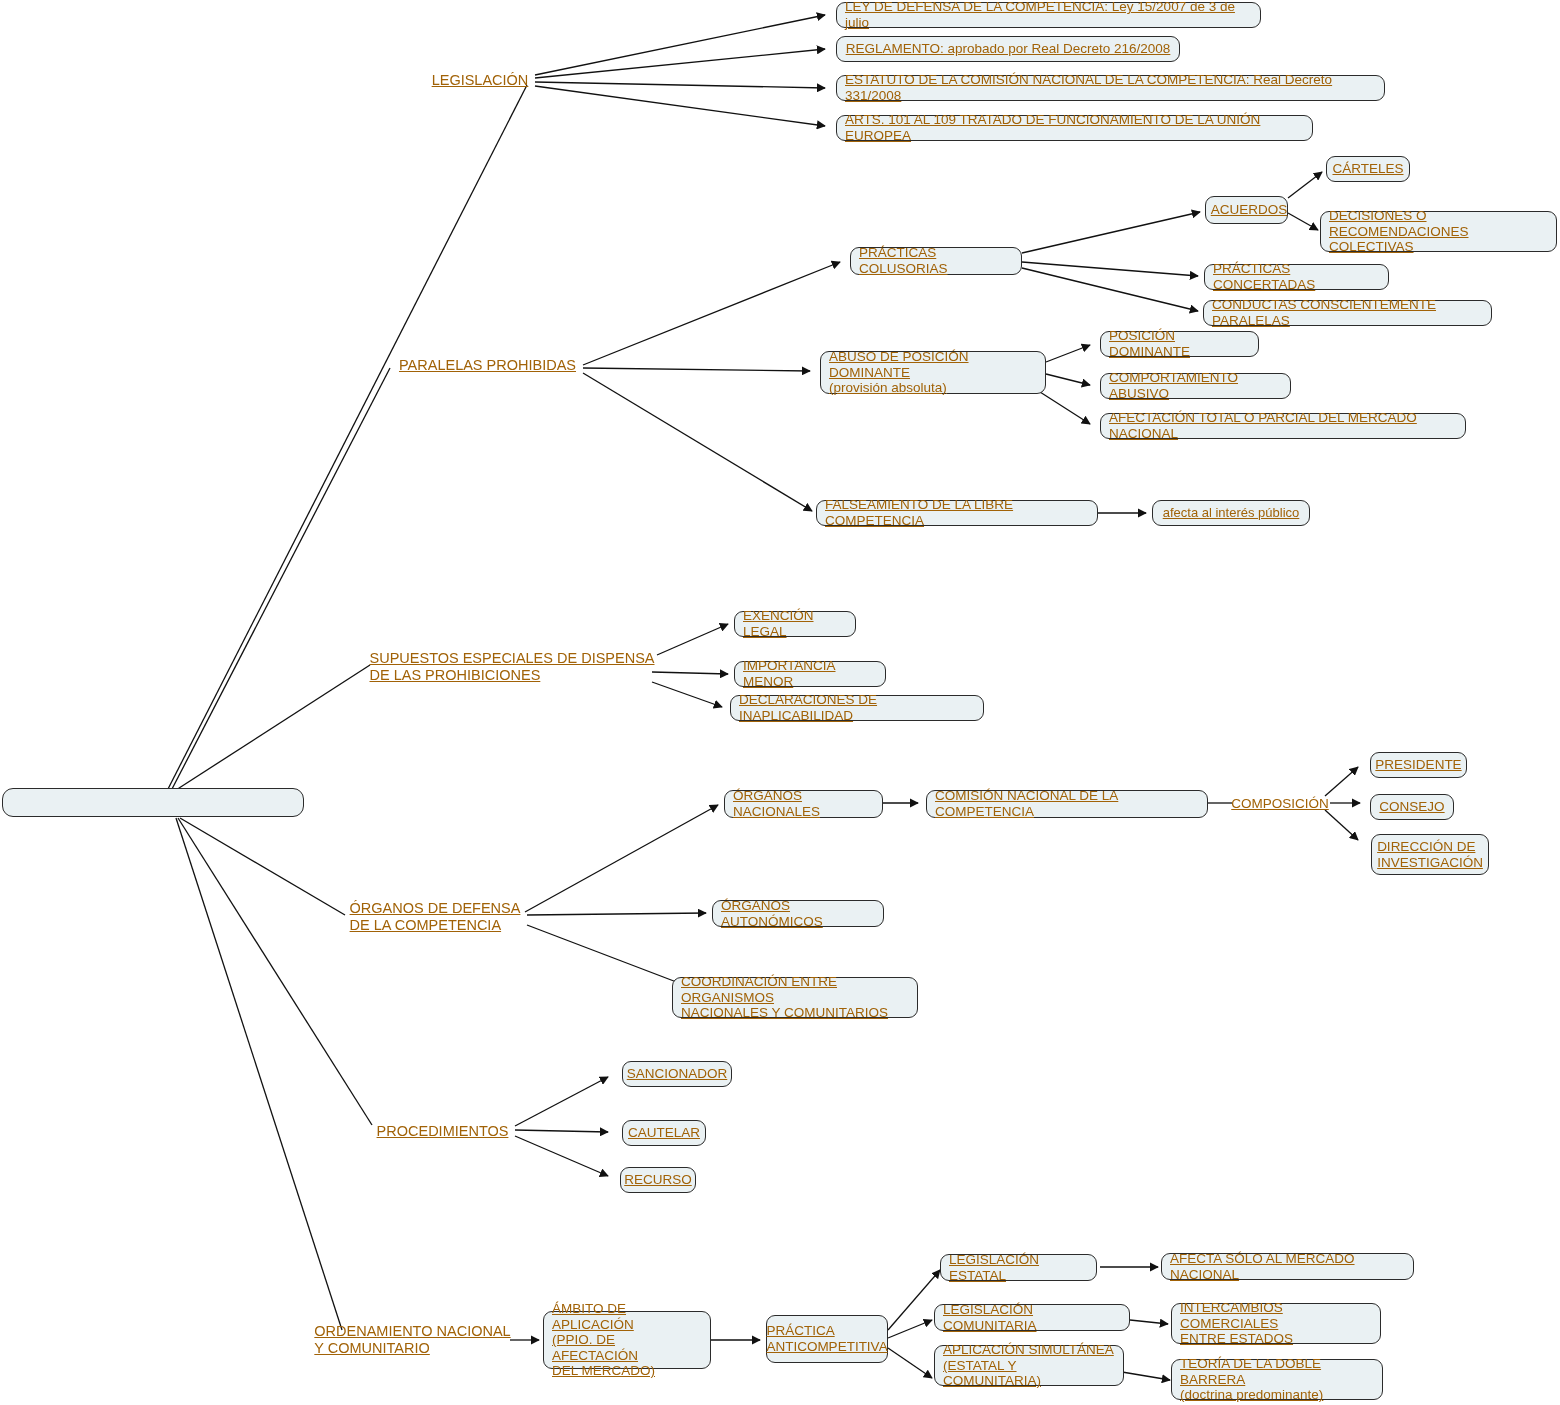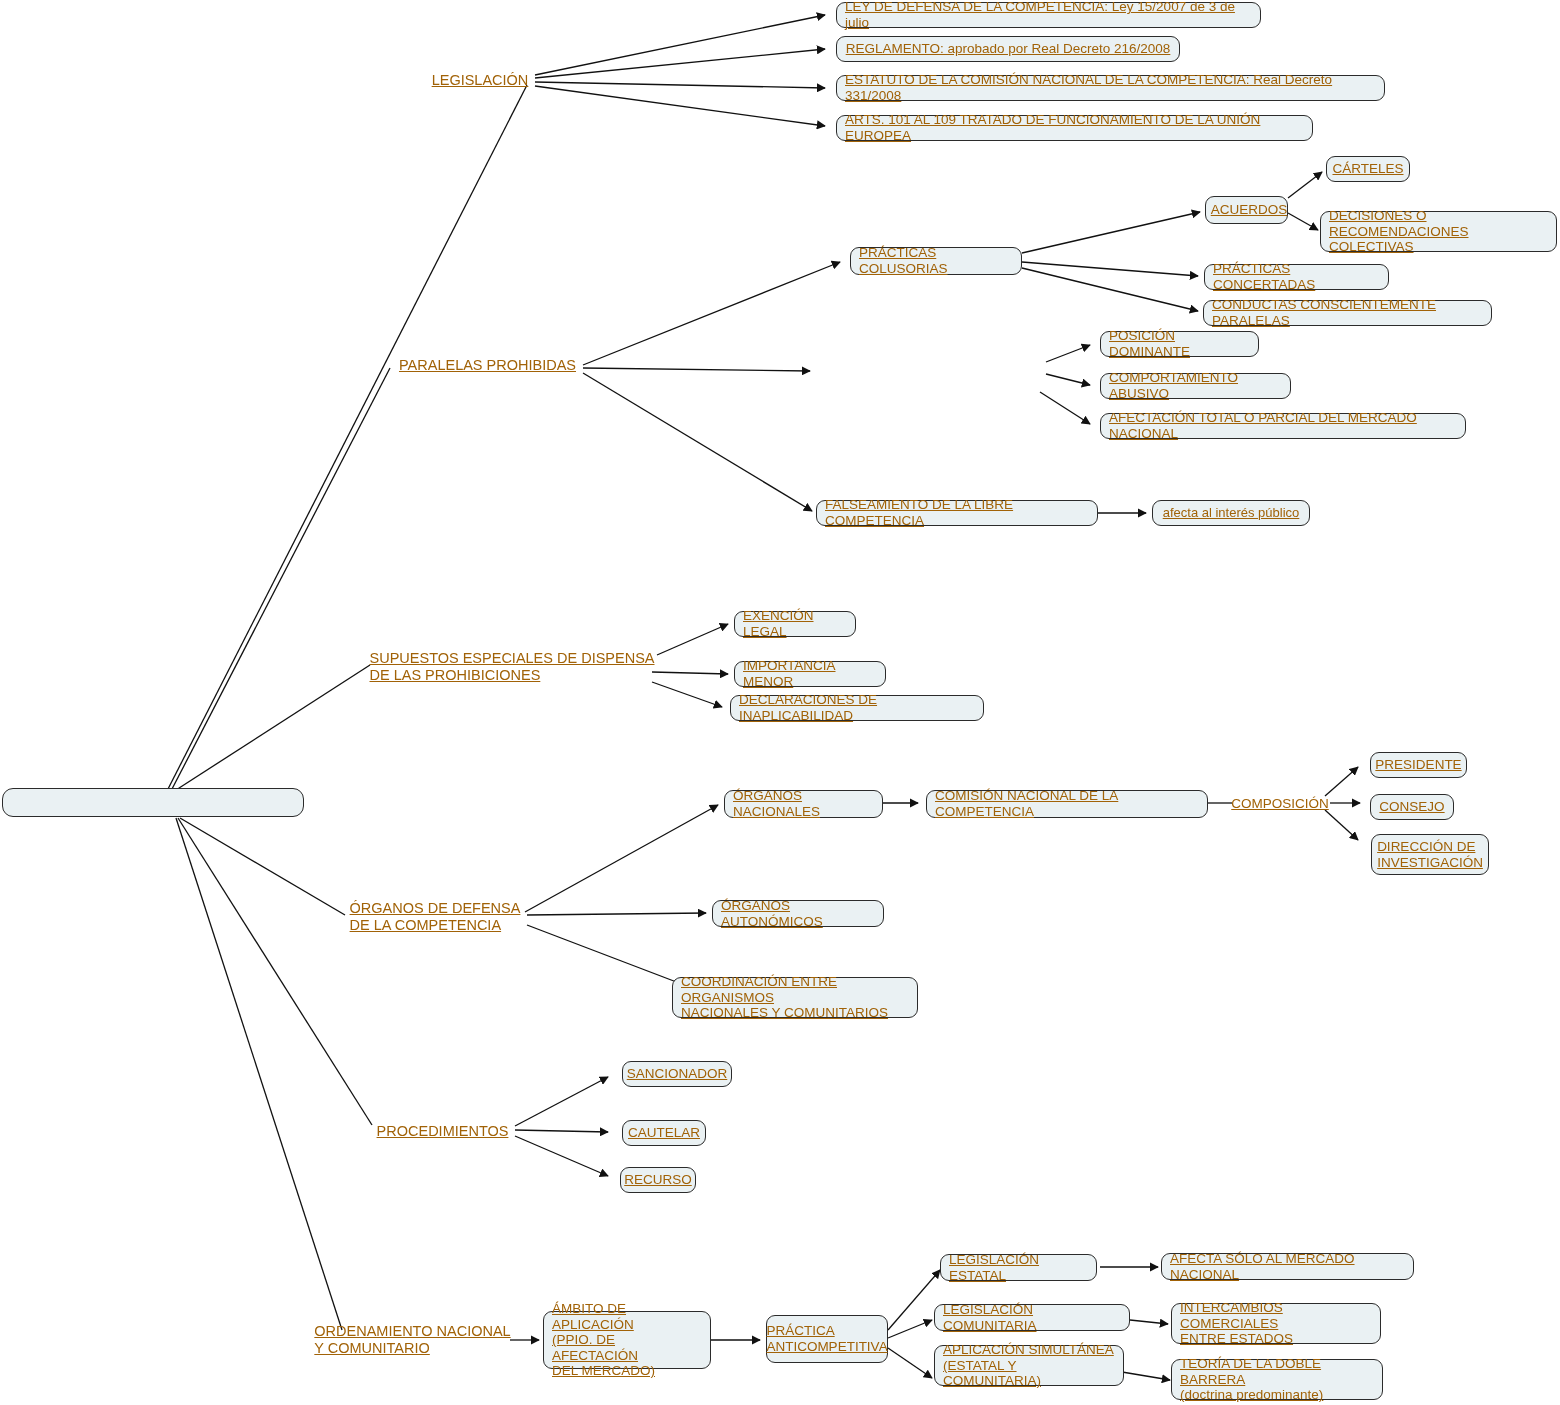--- a/index.html
+++ b/index.html
@@ -103,20 +103,22 @@
   <div class="node plain branch" style="left:390px;top:353px;width:195px;height:24px;">PARALELAS PROHIBIDAS</div>
 
   <div class="node boxed leaf" style="left:850px;top:247px;width:172px;height:28px;">PRÁCTICAS COLUSORIAS</div>
   <div class="node boxed leaf" style="left:1205px;top:196px;width:83px;height:28px;padding-left:13px;">ACUERDOS</div>
   <div class="node boxed leaf" style="left:1326px;top:156px;width:84px;height:26px;">CÁRTELES</div>
   <div class="node boxed leaf" style="left:1320px;top:211px;width:237px;height:41px;">DECISIONES O RECOMENDACIONES
 COLECTIVAS</div>
   <div class="node boxed leaf" style="left:1204px;top:264px;width:185px;height:26px;">PRÁCTICAS CONCERTADAS</div>
   <div class="node boxed leaf" style="left:1203px;top:300px;width:289px;height:26px;">CONDUCTAS CONSCIENTEMENTE PARALELAS</div>
 
+  <div class="node boxed leaf" style="left:820px;top:351px;width:226px;height:43px;">ABUSO DE POSICIÓN DOMINANTE
+(provisión absoluta)</div>
   <div class="node boxed leaf" style="left:1100px;top:331px;width:159px;height:26px;">POSICIÓN DOMINANTE</div>
   <div class="node boxed leaf" style="left:1100px;top:373px;width:191px;height:26px;">COMPORTAMIENTO ABUSIVO</div>
   <div class="node boxed leaf" style="left:1100px;top:413px;width:366px;height:26px;">AFECTACIÓN TOTAL O PARCIAL DEL MERCADO NACIONAL</div>
 
   <div class="node boxed leaf" style="left:816px;top:500px;width:282px;height:26px;">FALSEAMIENTO DE LA LIBRE COMPETENCIA</div>
   <div class="node boxed leaf small" style="left:1152px;top:500px;width:158px;height:26px;">afecta al interés público</div>
 
   <div class="node plain branch" style="left:367px;top:647px;width:290px;height:40px;">SUPUESTOS ESPECIALES DE DISPENSA
 DE LAS PROHIBICIONES</div>
   <div class="node boxed leaf" style="left:734px;top:611px;width:122px;height:26px;">EXENCIÓN LEGAL</div>

